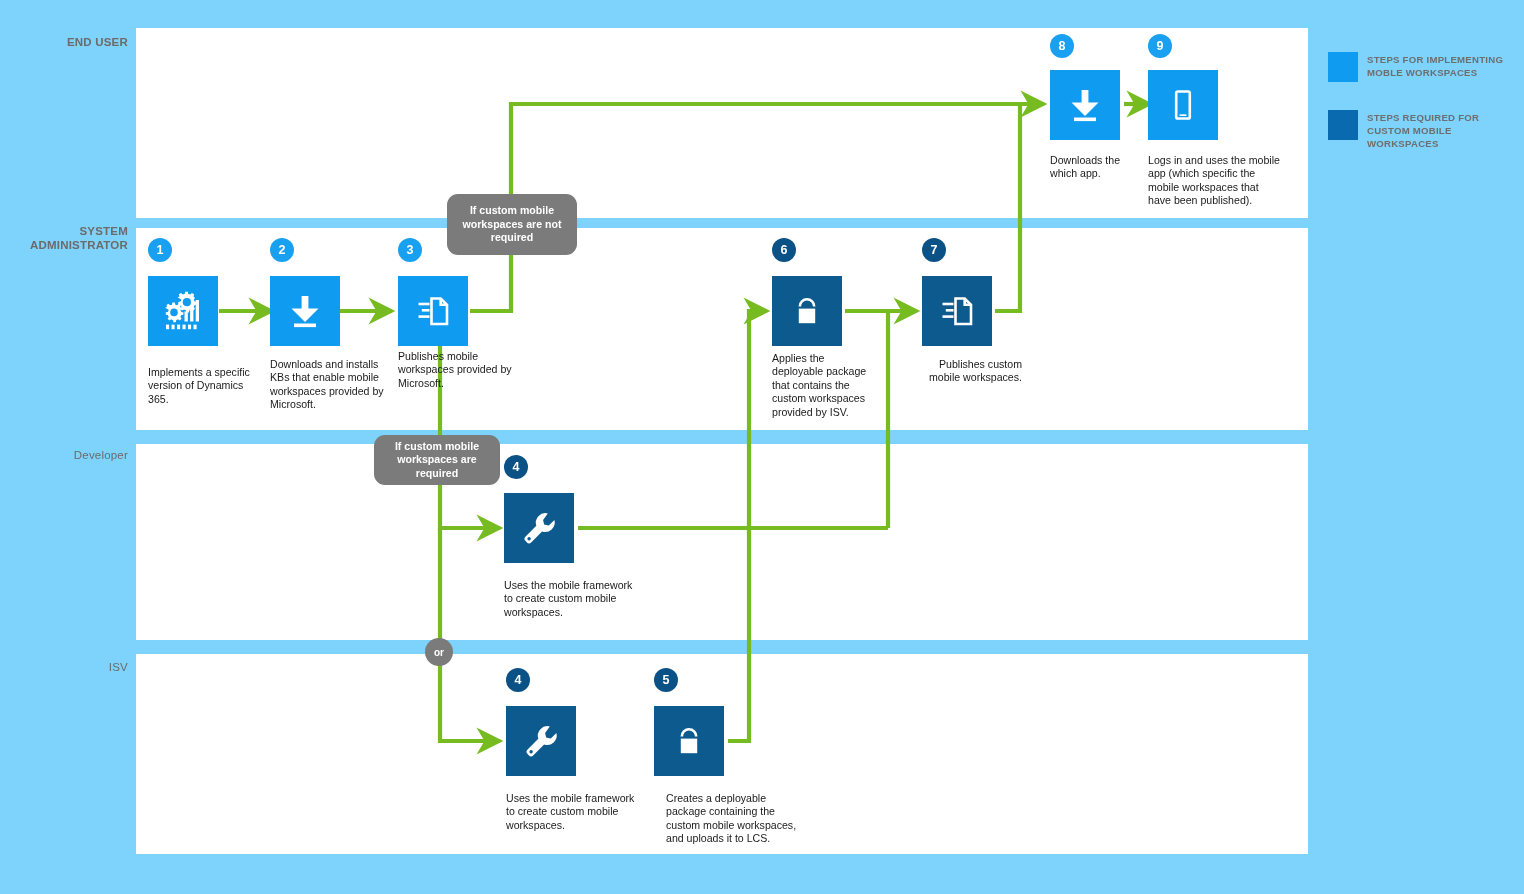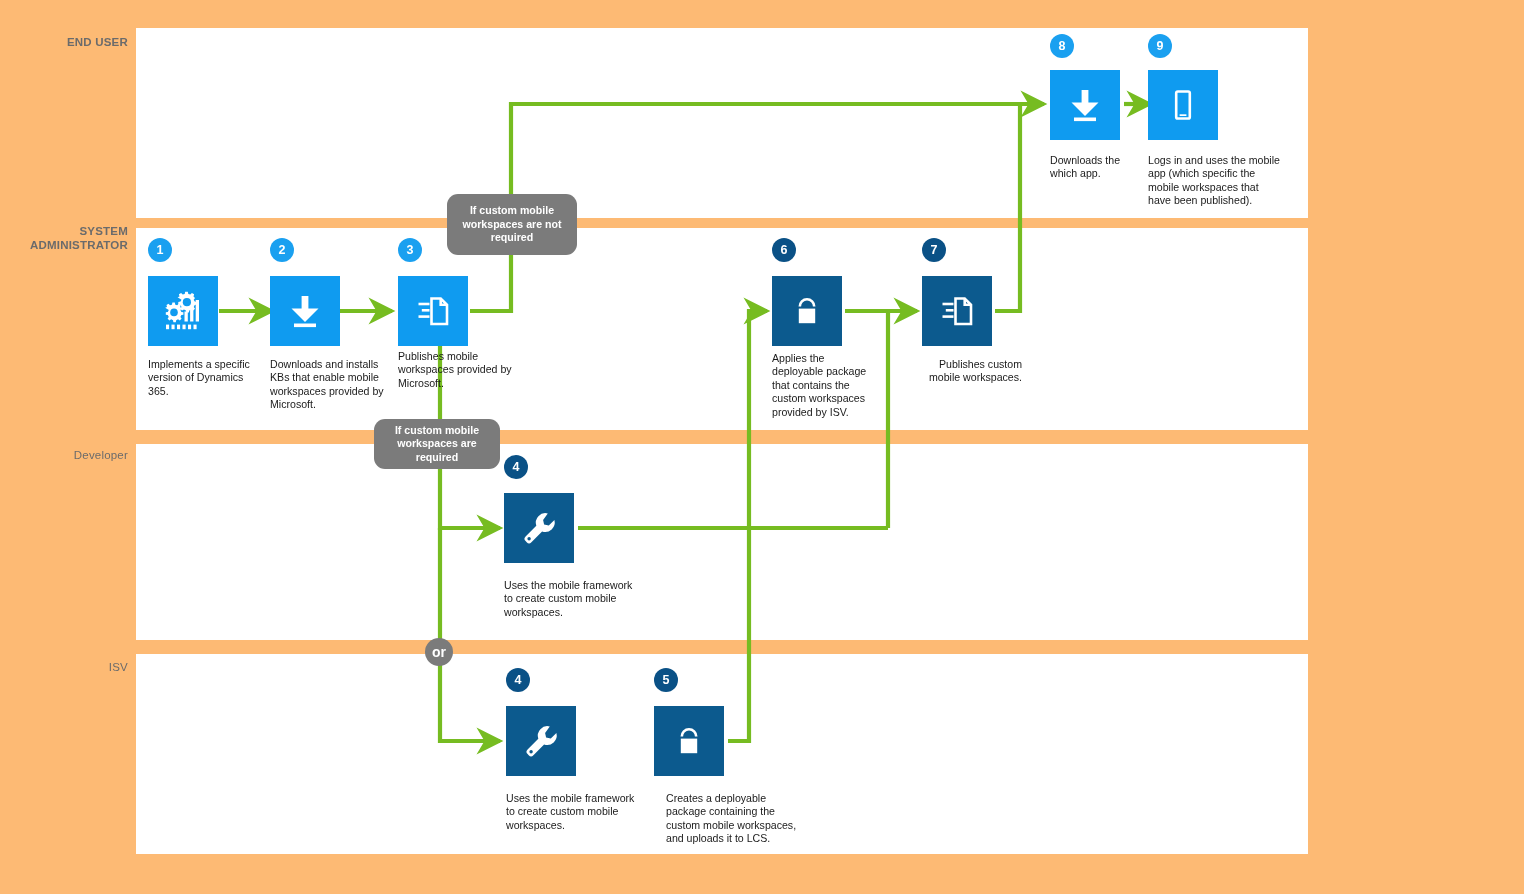--- a/index.html
+++ b/index.html
@@ -11,21 +11,21 @@
   body {
     width: 1524px;
     height: 894px;
     font-family: "Liberation Sans", sans-serif;
     overflow: hidden;
   }
   #stage {
     position: relative;
     width: 1524px;
     height: 894px;
-    background: #fdba74;
+    background: #7dd3fc;
   }
 
   
   .lane-band {
     position: absolute;
     background: #ffffff;
     left: 136px;
     width: 1172px;
   }
   .lane-label {
@@ -103,21 +103,21 @@
     padding: 5px 8px;
     box-sizing: border-box;
   }
   .or-pill {
     position: absolute;
     width: 28px;
     height: 28px;
     border-radius: 50%;
     background: #7b7b7b;
     color: #ffffff;
-    font-size: 14px;
+    font-size: 10px;
     font-weight: bold;
     display: flex;
     align-items: center;
     justify-content: center;
   }
 
   
   #legend {
     position: absolute;
     left: 1328px;
@@ -208,21 +208,21 @@
           <rect x="24.5" y="23.5" width="3.3" height="10.0"></rect>
           <rect x="6.0" y="36.6" width="3.1" height="4.6"></rect>
           <rect x="11.5" y="36.6" width="3.1" height="4.6"></rect>
           <rect x="17.0" y="36.6" width="3.1" height="4.6"></rect>
           <rect x="22.5" y="36.6" width="3.1" height="4.6"></rect>
           <rect x="28.0" y="36.6" width="3.1" height="4.6"></rect>
           <rect x="33.5" y="36.6" width="3.1" height="4.6"></rect>
         </svg>
       </span>
     </div>
-    <div class="node-caption" style="left:0px;top:120px;width:108px;">Implements a specific version of Dynamics 365.</div>
+    <div class="node-caption" style="left:0px;top:128px;width:108px;">Implements a specific version of Dynamics 365.</div>
   </div>
 
   <div class="node" style="left:270px;top:238px;width:120px;">
     <div class="badge badge-light" style="left:0px;top:0px;">2</div>
     <div class="node-tile tile-light" style="left:0px;top:38px;">
       <span>
         <svg class="glyph" width="40" height="40" viewBox="0 0 40 40" fill="#ffffff">
           <rect x="16.6" y="5" width="6.8" height="17"></rect>
           <path d="M20 31 L6.5 17.5 h27 Z"></path>
           <rect x="9" y="32.5" width="22" height="3.6"></rect>
@@ -338,18 +338,28 @@
           <path d="M12.8 15.5 a7.2 7.2 0 0 1 14.4 0" stroke="#ffffff" stroke-width="2.6" fill="none"></path>
           <rect x="11.8" y="17.6" width="16.4" height="14.6" fill="#ffffff"></rect>
         </svg>
       </span>
     </div>
     <div class="node-caption" style="left:12px;top:124px;width:138px;">Creates a deployable package containing the custom mobile workspaces, and uploads it to LCS.</div>
   </div>
 
   <div class="callout" style="left:447px;top:194px;width:130px;height:61px;">If custom mobile workspaces are not required</div>
 
-  <div class="callout" style="left:374px;top:419px;width:126px;height:50px;">If custom mobile workspaces are required</div>
+  <div class="callout" style="left:374px;top:435px;width:126px;height:50px;">If custom mobile workspaces are required</div>
 
   <div class="or-pill" style="left:425px;top:638px;">or</div>
 
+  <div id="legend">
+    <div class="legend-row">
+      <div class="legend-swatch" style="background:#0f9bf0;"></div>
+      <div class="legend-text">STEPS FOR IMPLEMENTING MOBLE WORKSPACES</div>
+    </div>
+    <div class="legend-row">
+      <div class="legend-swatch" style="background:#0a6ab0;"></div>
+      <div class="legend-text">STEPS REQUIRED FOR CUSTOM MOBILE WORKSPACES</div>
+    </div>
+  </div>
 
 </div>
 
 </body></html>

